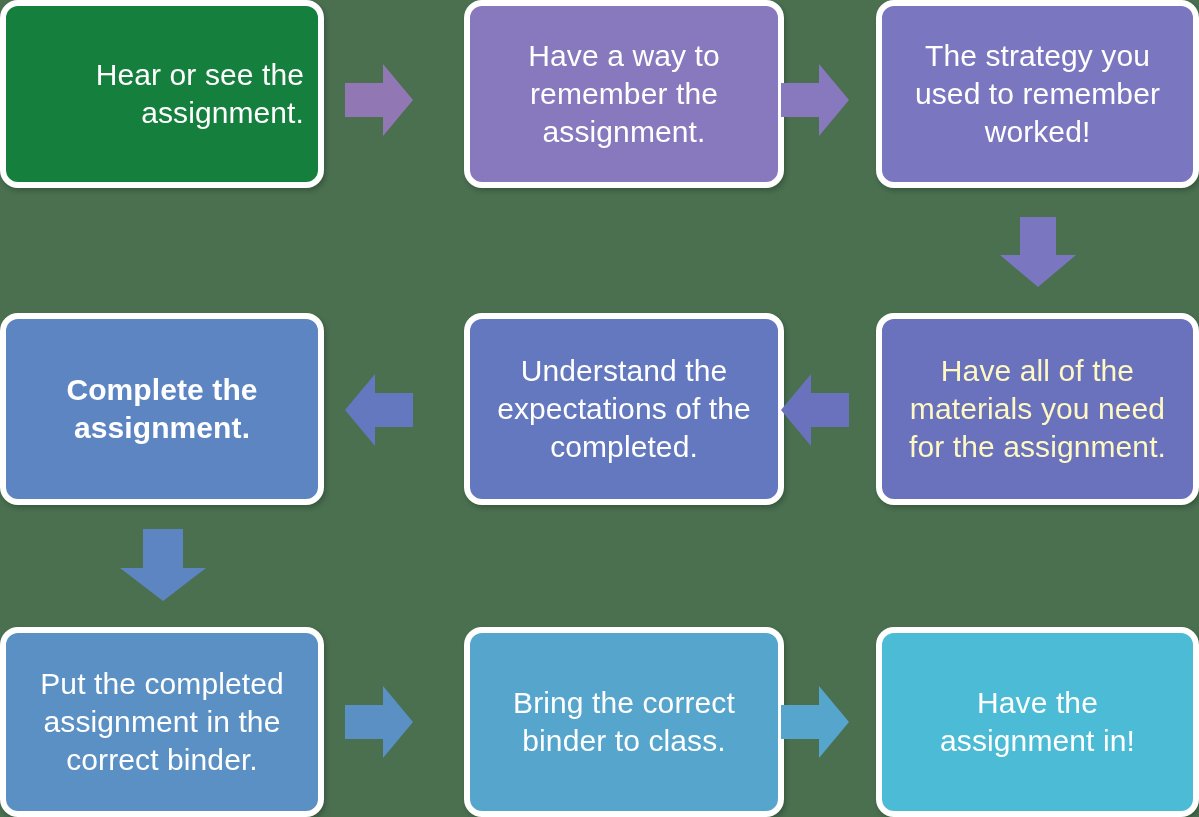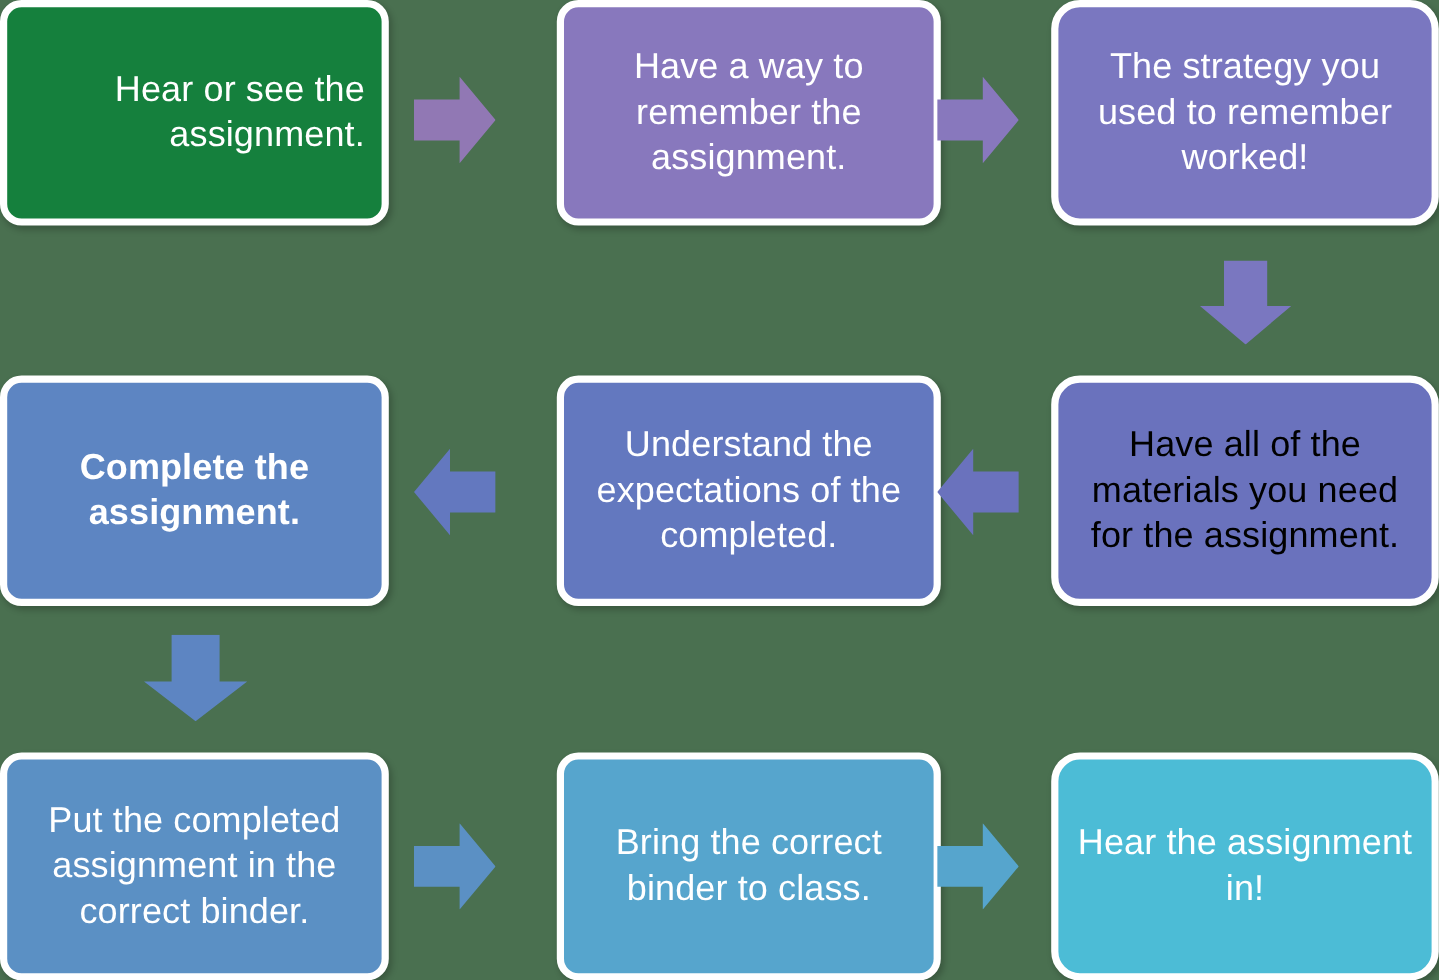--- a/index.html
+++ b/index.html
@@ -33,21 +33,21 @@
     font-size: 30px;
     line-height: 1.26;
     padding: 4px 14px;
     letter-spacing: .1px;
     box-shadow: 2px 3px 5px rgba(0,0,0,0.22);
   }
 
   
   .col-1 { left: 0px;   width: 324px; }
   .col-2 { left: 464px; width: 320px; }
-  .col-3 { left: 876px; width: 323px; border-radius: 24px; }
+  .col-3 { left: 876px; width: 323px; }
 
   .row-1 { top: 0px;   height: 188px; }
   .row-2 { top: 313px; height: 192px; }
   .row-3 { top: 627px; height: 190px; }
 
   
   .arrow {
     position: absolute;
   }
   .arrow svg { display: block; }
@@ -103,21 +103,21 @@
   <div class="node col-2 row-2" style="background-color: rgb(99, 120, 191); color: rgb(255, 255, 255); border-color: rgb(255, 255, 255);">
     <span>Understand the expectations of the completed.</span>
   </div>
 
   <div class="arrow" style="left:781px; top:374px;">
     <svg width="68" height="72" viewBox="0 0 68 72">
       <polygon class="arrow-shape" points="68,19 30,19 30,0 0,36 30,72 30,53 68,53" fill="#6a72bd"></polygon>
     </svg>
   </div>
 
-  <div class="node col-3 row-2" style="background-color: rgb(106, 114, 189); color: #000000; border-color: rgb(255, 255, 255);">
+  <div class="node col-3 row-2" style="background-color: rgb(106, 114, 189); color: #fef9c3; border-color: rgb(255, 255, 255);">
     <span>Have all of the materials you need for the assignment.</span>
   </div>
 
   <div class="arrow" style="left:120px; top:529px;">
     <svg width="86" height="72" viewBox="0 0 86 72">
       <polygon class="arrow-shape" points="23,0 63,0 63,39 86,39 43,72 0,39 23,39" fill="#5d85c2"></polygon>
     </svg>
   </div>
 
   <div class="node col-1 row-3" style="background-color: rgb(91, 144, 196); color: rgb(255, 255, 255); border-color: rgb(255, 255, 255);">
@@ -134,16 +134,16 @@
     <span>Bring the correct binder to class.</span>
   </div>
 
   <div class="arrow" style="left:781px; top:686px;">
     <svg width="68" height="72" viewBox="0 0 68 72">
       <polygon class="arrow-shape" points="0,19 38,19 38,0 68,36 38,72 38,53 0,53" fill="#56a5cd"></polygon>
     </svg>
   </div>
 
   <div class="node col-3 row-3" style="background-color: rgb(76, 188, 214); color: rgb(255, 255, 255); border-color: rgb(255, 255, 255);">
-    <span>Hear the assignment in!</span>
+    <span>Have the assignment in!</span>
   </div>
 
 </div>
 
 </body></html>

